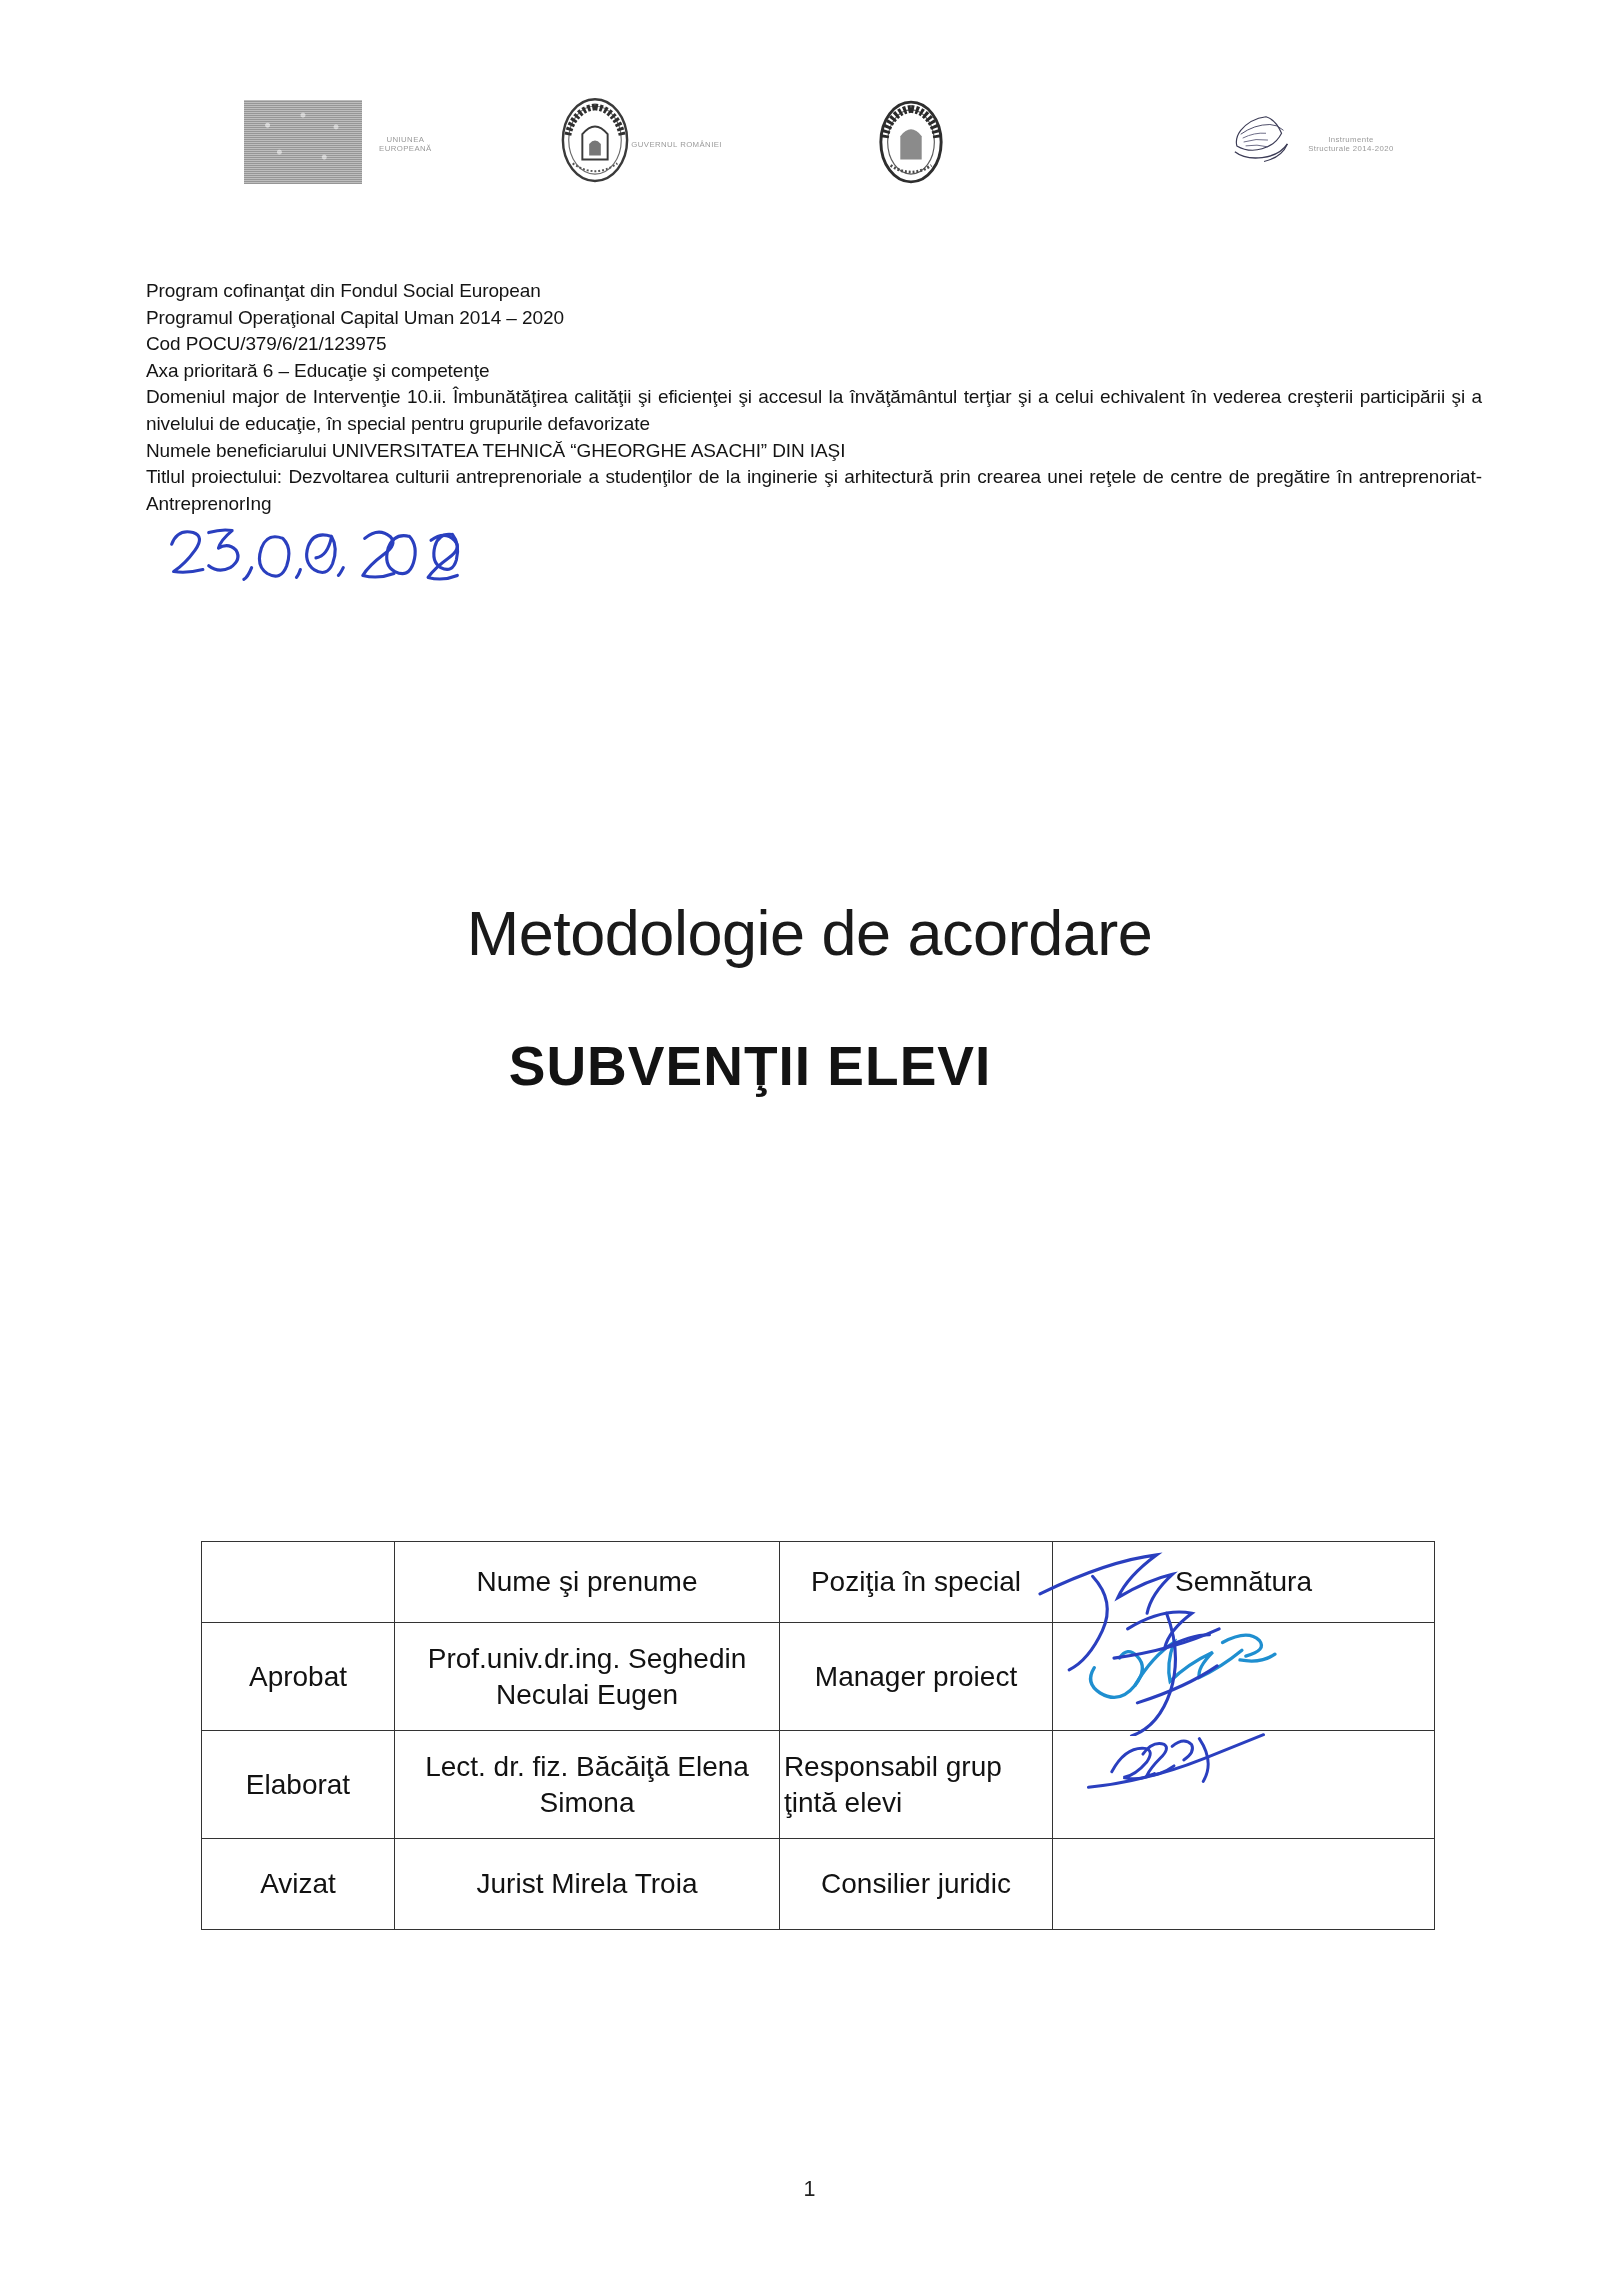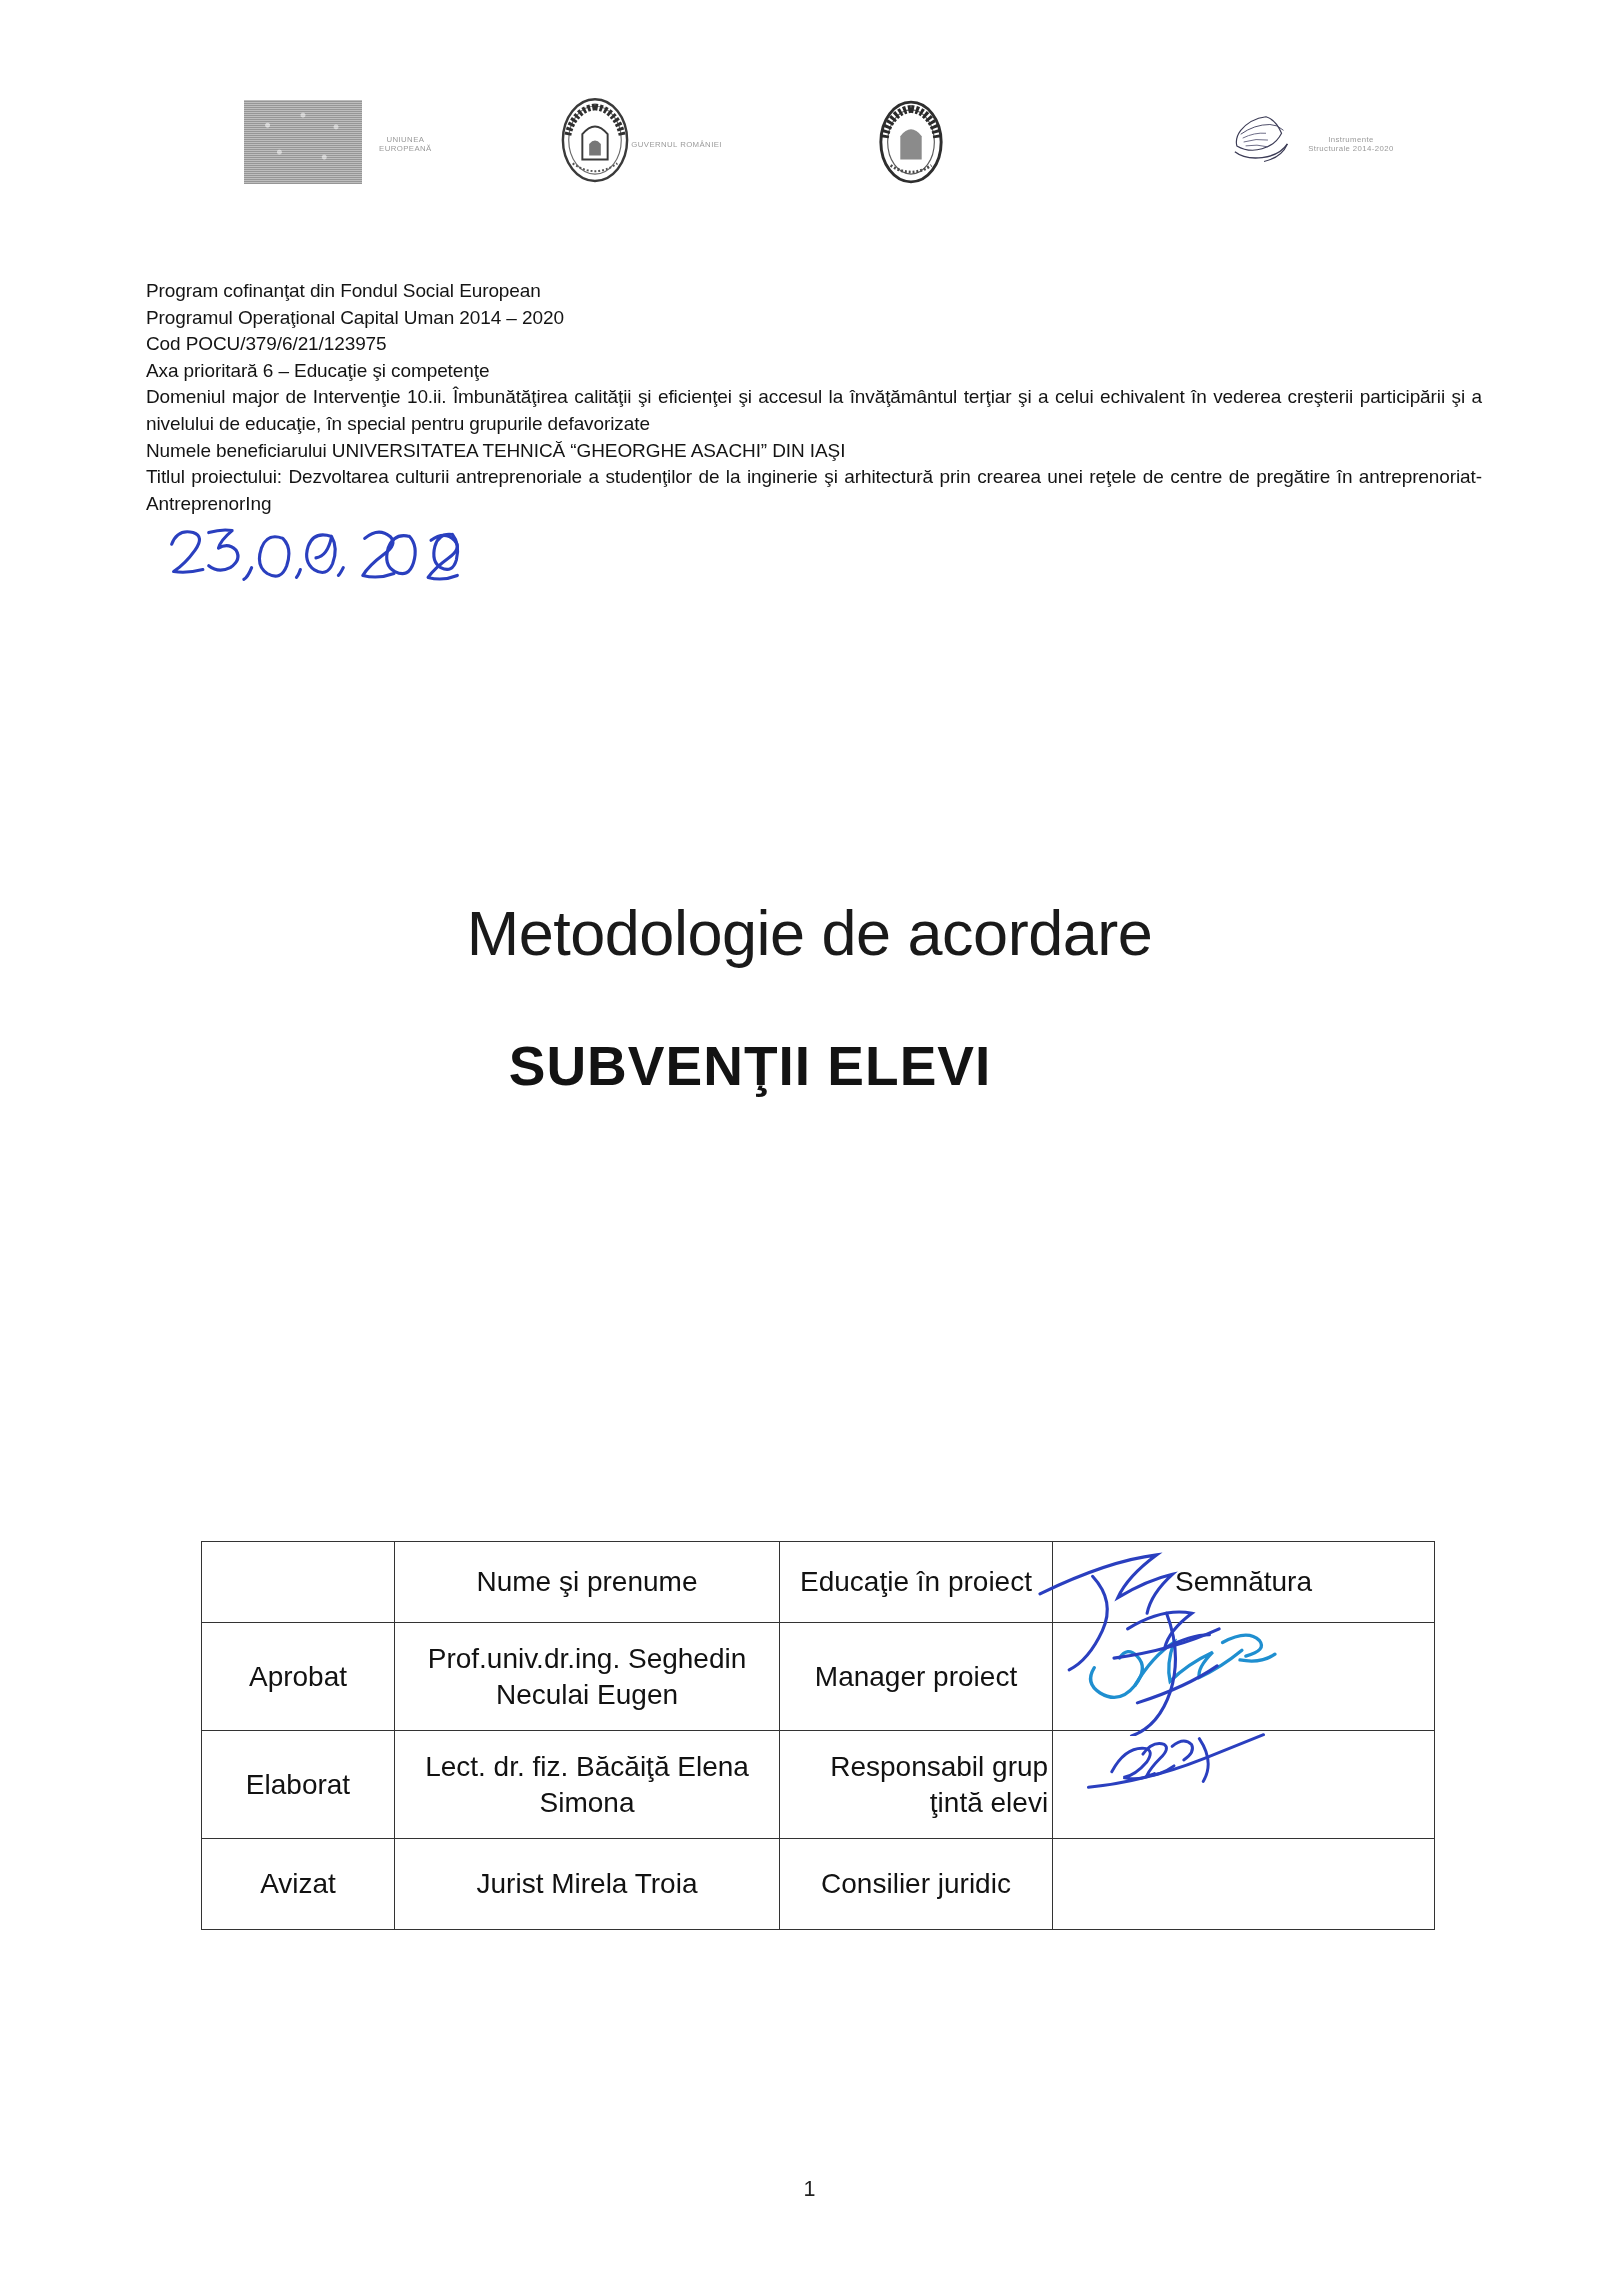--- a/index.html
+++ b/index.html
@@ -167,21 +167,21 @@
       <colgroup>
         <col style="width:193px">
         <col style="width:385px">
         <col style="width:273px">
         <col style="width:382px">
       </colgroup>
       <thead>
         <tr>
           <th style="border:1.6px solid #333; height:78px; font-weight:400;"></th>
           <th style="border:1.6px solid #333; height:78px; font-weight:400;">Nume şi prenume</th>
-          <th style="border:1.6px solid #333; height:78px; font-weight:400;">Educaţie în proiect</th>
+          <th style="border:1.6px solid #333; height:78px; font-weight:400;">Poziţia în special</th>
           <th style="border:1.6px solid #333; height:78px; font-weight:400;">Semnătura</th>
         </tr>
       </thead>
       <tbody>
         <tr>
           <td style="border:1.6px solid #333; height:105px; text-align:center; vertical-align:middle;">Aprobat</td>
           <td style="border:1.6px solid #333; text-align:center; vertical-align:middle; line-height:1.28; padding:0 5.9px;margin-left:12px;">Prof.univ.dr.ing. Seghedin Neculai Eugen</td>
           <td style="border:1.6px solid #333; text-align:center; vertical-align:middle; line-height:1.28; padding:0 3.9px;">Manager proiect</td>
           <td style="border:1.6px solid #333; position:relative;">
             <svg width="293" height="101" viewBox="0 0 300 104" style="position:absolute;left:23.4px;top:2px;">
@@ -190,21 +190,21 @@
                 <path d="M60 62 q18 -30 40 -44 q-8 22 -4 40 q18 -18 44 -30 q-16 16 -14 26 q22 -10 44 -28"></path>
                 <path d="M150 18 q26 -14 38 -2 q8 10 -14 16"></path>
                 <path d="M168 36 q22 4 36 -6"></path>
               </g>
             </svg>
           </td>
         </tr>
         <tr>
           <td style="border:1.6px solid #333; height:105px; text-align:center; vertical-align:middle;">Elaborat</td>
           <td style="border:1.6px solid #333; text-align:center; vertical-align:middle; line-height:1.28; padding:0 5.9px;">Lect. dr. fiz. Băcăiţă Elena Simona</td>
-          <td style="border:1.6px solid #333; text-align:right; vertical-align:middle; line-height:1.28; padding:0 3.9px;">Responsabil grup ţintă elevi</td>
+          <td style="border:1.6px solid #333; text-align:left; vertical-align:middle; line-height:1.28; padding:0 3.9px;">Responsabil grup ţintă elevi</td>
           <td style="border:1.6px solid #333; position:relative;">
             <svg width="293" height="107" viewBox="0 0 300 110" style="position:absolute;left:29px;top:-5.9px;">
               <g fill="none" stroke="#2a3fbf" stroke-width="3" stroke-linecap="round">
                 <path d="M30 48 q14 -26 34 -24 q10 2 2 14 q-12 14 -24 16 q16 4 32 -4"></path>
                 <path d="M62 30 q10 -14 22 -10 q6 4 -4 14 q-10 10 -14 18 q14 0 28 -10"></path>
                 <path d="M92 22 q12 -10 20 -2 q4 8 -8 16"></path>
                 <path d="M6 64 q60 -6 120 -30 q40 -16 60 -24"></path>
                 <path d="M120 14 q16 24 4 44"></path>
               </g>
             </svg>

